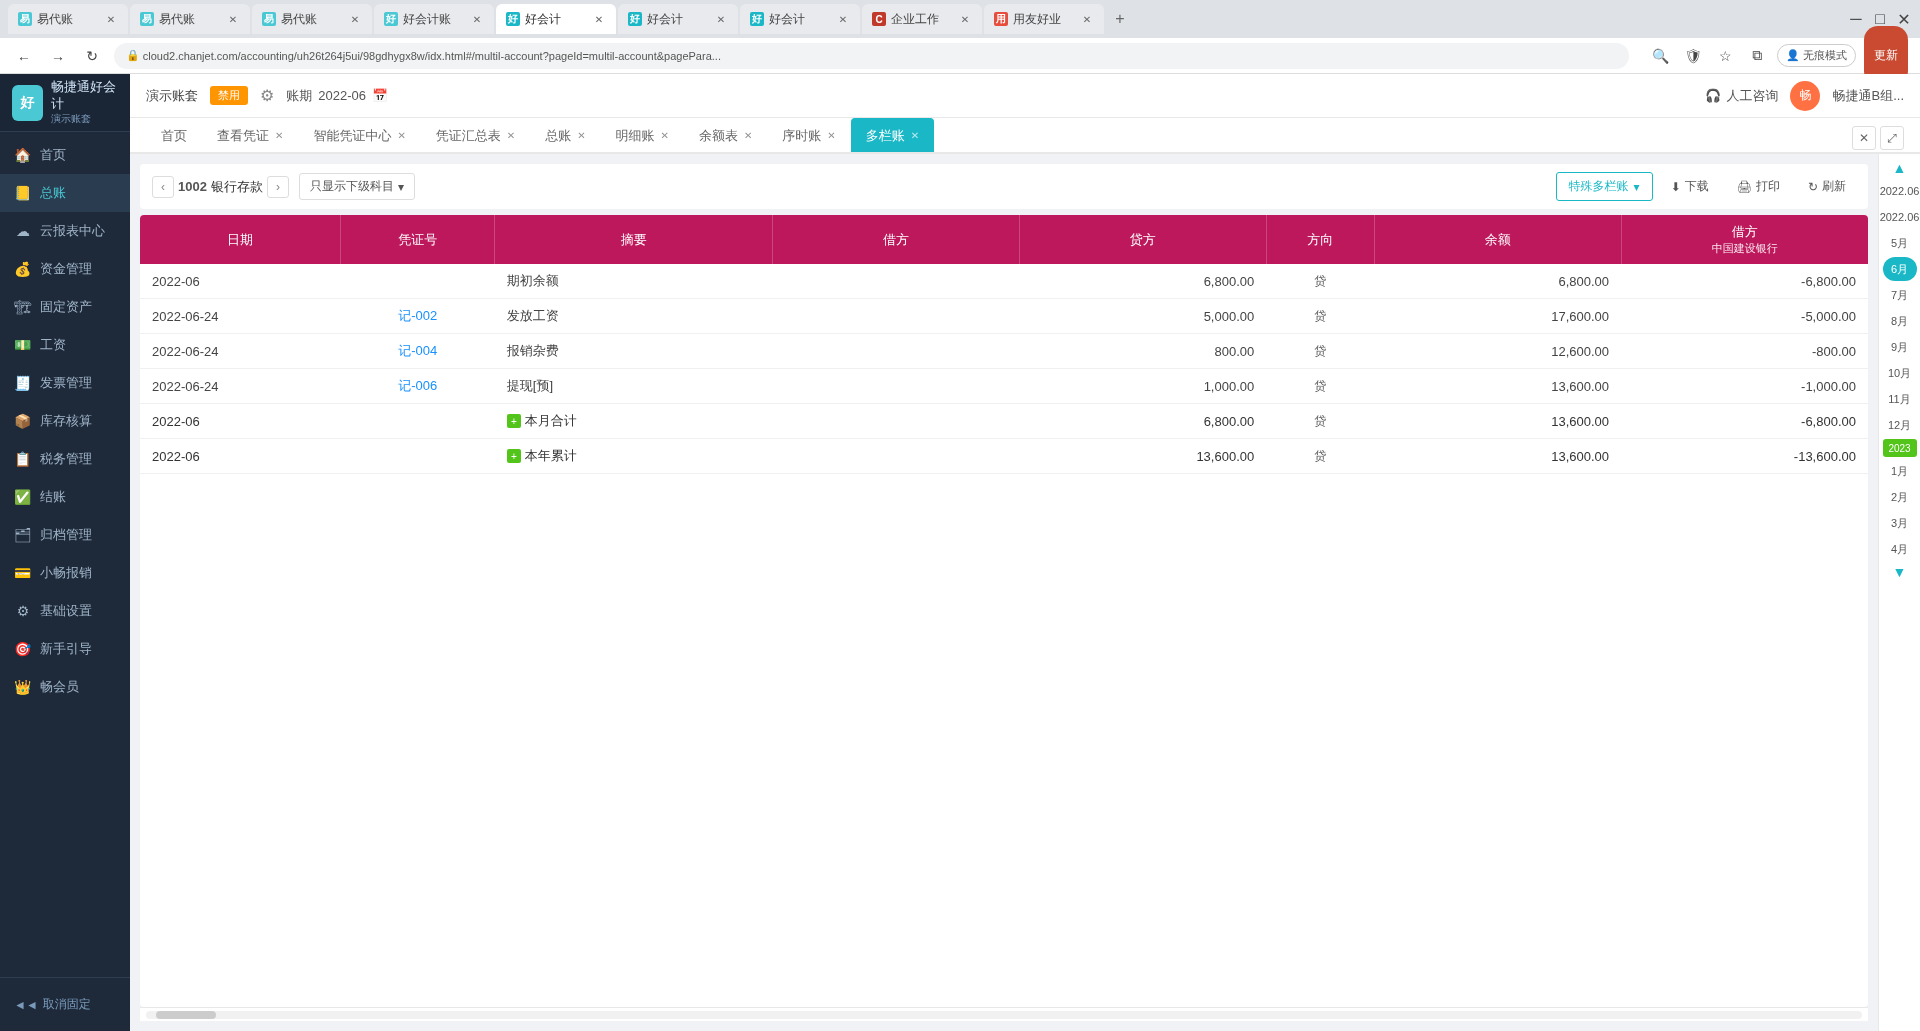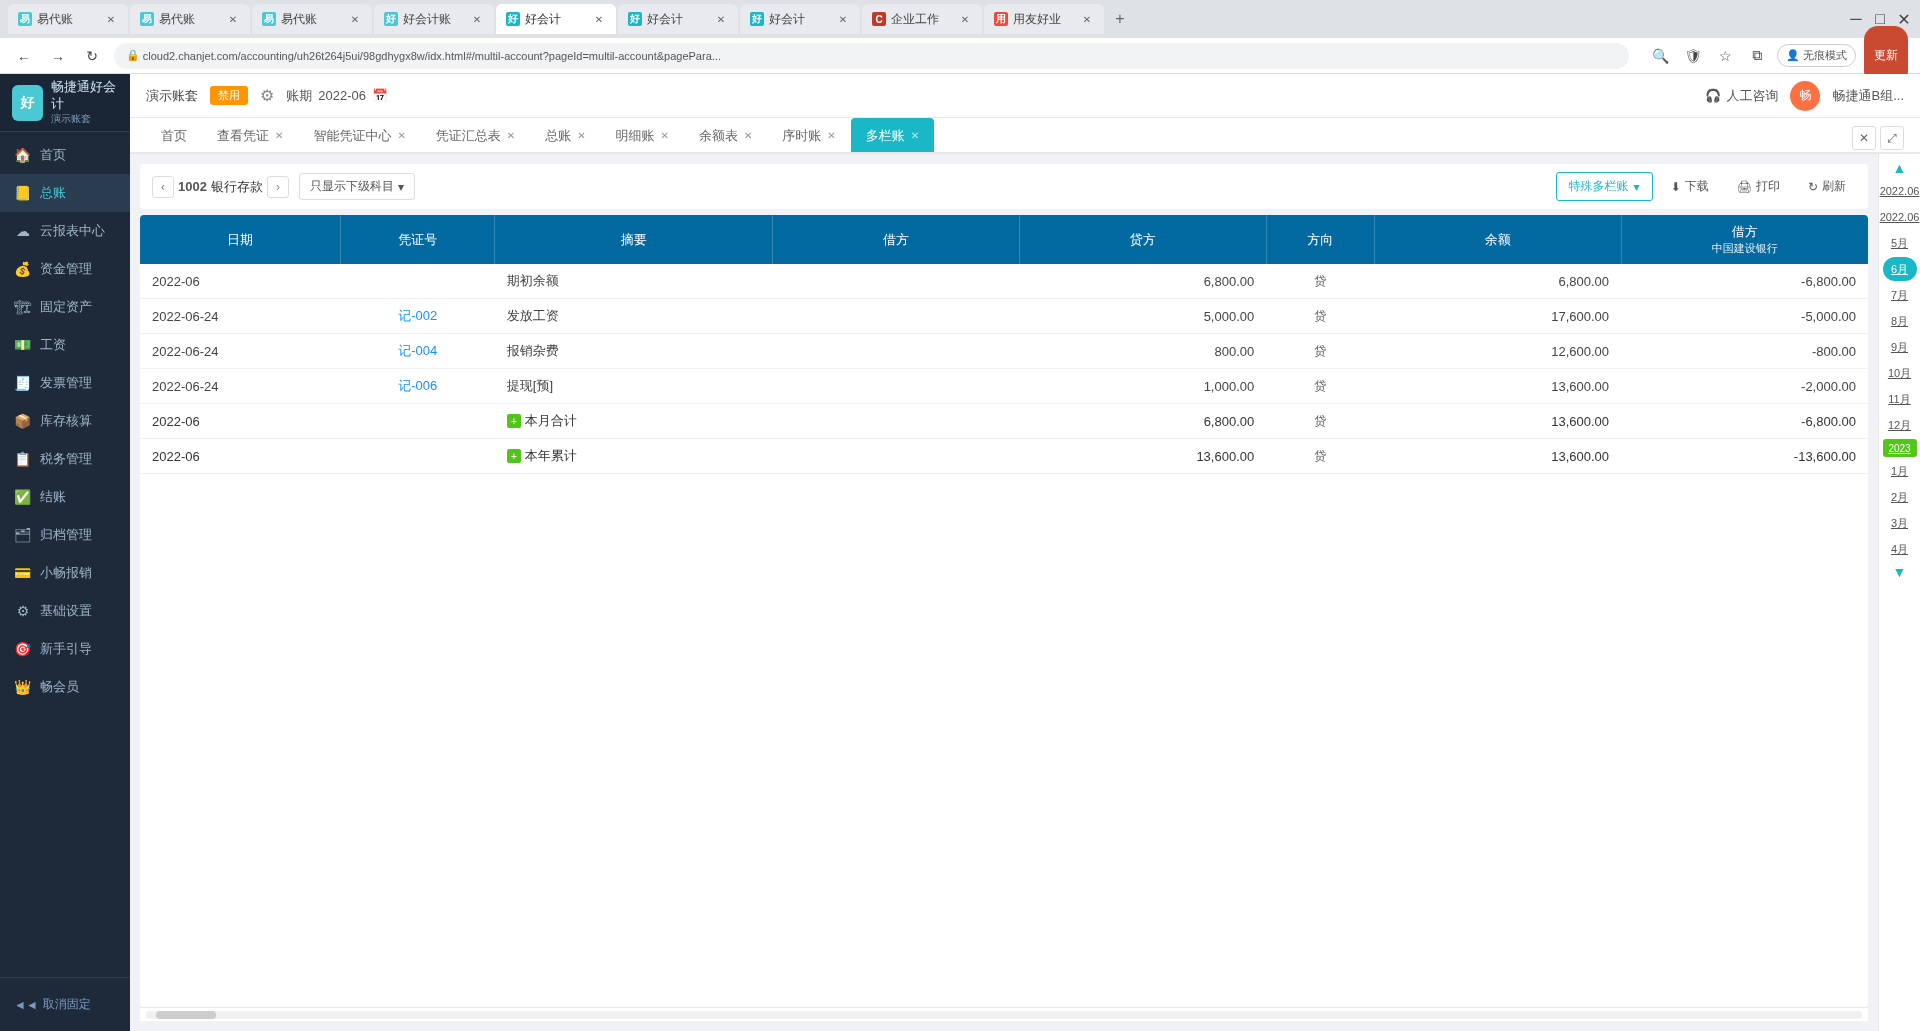--- a/index.html
+++ b/index.html
@@ -77,39 +77,39 @@
     .special-btn { padding: 5px 12px; border: 1px solid #1ab8c6; border-radius: 3px; color: #1ab8c6; font-size: 12px; cursor: pointer; display: flex; align-items: center; gap: 5px; }
     .action-btn { display: flex; align-items: center; gap: 4px; padding: 5px 10px; font-size: 12px; color: #555; cursor: pointer; border-radius: 3px; }
 
     
     .ledger-table { flex: 1; overflow: auto; background: #fff; border-radius: 4px; }
     .ledger-table::-webkit-scrollbar { height: 8px; width: 8px; }
     .ledger-table::-webkit-scrollbar-track { background: #f1f1f1; }
     .ledger-table::-webkit-scrollbar-thumb { background: #ccc; border-radius: 4px; }
 
     table { width: 100%; border-collapse: collapse; }
-    thead tr { background: #0369a1; color: white; }
+    thead tr { background: #be185d; color: white; }
     thead th { padding: 8px 12px; text-align: center; font-size: 13px; font-weight: normal; border-right: 1px solid rgba(255,255,255,0.2); white-space: nowrap; }
     thead th:last-child { border-right: none; }
     .th-sub { font-size: 11px; opacity: 0.9; }
 
     tbody tr { border-bottom: 1px solid #f0f0f0; }
     tbody td { padding: 8px 12px; font-size: 13px; color: #444; text-align: center; white-space: nowrap; }
     td.text-left { text-align: left; }
     td.text-right { text-align: right; }
     .voucher-link { color: #1890ff; cursor: pointer; text-decoration: none; }
     .direction-tag { font-size: 12px; color: #555; }
     .summary-row td { color: #333; }
     .summary-icon { display: inline-flex; align-items: center; justify-content: center; width: 14px; height: 14px; background: #52c41a; color: white; border-radius: 2px; font-size: 10px; margin-right: 4px; }
     .summary-label { display: flex; align-items: center; }
 
     
     .month-nav { width: 42px; background: #fff; display: flex; flex-direction: column; align-items: center; padding: 4px 0; border-left: 1px solid #e8e8e8; overflow-y: auto; flex-shrink: 0; }
     .month-nav::-webkit-scrollbar { display: none; }
-    .month-item { width: 34px; height: 24px; display: flex; align-items: center; justify-content: center; font-size: 11px; color: #555; cursor: pointer; border-radius: 3px; margin: 1px 0; white-space: nowrap; text-decoration: underline; }
+    .month-item { width: 34px; height: 24px; display: flex; align-items: center; justify-content: center; font-size: 11px; color: #555; cursor: pointer; border-radius: 3px; margin: 1px 0; white-space: nowrap; }
     .month-item.active { background: #1ab8c6; color: white; border-radius: 12px; }
     .month-item.year-2023 { background: #52c41a; color: white; border-radius: 3px; font-size: 10px; padding: 1px 4px; height: 18px; }
     .month-scroll-btn { width: 30px; height: 20px; display: flex; align-items: center; justify-content: center; cursor: pointer; color: #1ab8c6; font-size: 14px; }
 
     
     .h-scroll-area { background: #fff; height: 14px; border-top: 1px solid #e8e8e8; display: flex; align-items: center; padding: 0 6px; flex-shrink: 0; }
     .h-scroll-track { flex: 1; height: 8px; background: #f1f1f1; border-radius: 4px; position: relative; }
     .h-scroll-thumb { position: absolute; left: 10px; width: 60px; height: 8px; background: #ccc; border-radius: 4px; }
   </style>
 </head>
@@ -418,21 +418,21 @@
     <td class="text-right">-800.00</td>
   </tr>
                 <tr>
     <td class="text-left">2022-06-24</td>
     <td><a class="voucher-link">记-006</a></td>
     <td class="text-left">提现[预]</td>
     <td class="text-right"></td>
     <td class="text-right">1,000.00</td>
     <td><span class="direction-tag">贷</span></td>
     <td class="text-right">13,600.00</td>
-    <td class="text-right">-2,000.00</td>
+    <td class="text-right">-1,000.00</td>
   </tr>
                 <tr class="summary-row">
     <td class="text-left">2022-06</td>
     <td></td>
     <td class="text-left">
                     <span class="summary-label"><span class="summary-icon">+</span>本月合计</span>
                   </td>
     <td class="text-right"></td>
     <td class="text-right">6,800.00</td>
     <td><span class="direction-tag">贷</span></td>

